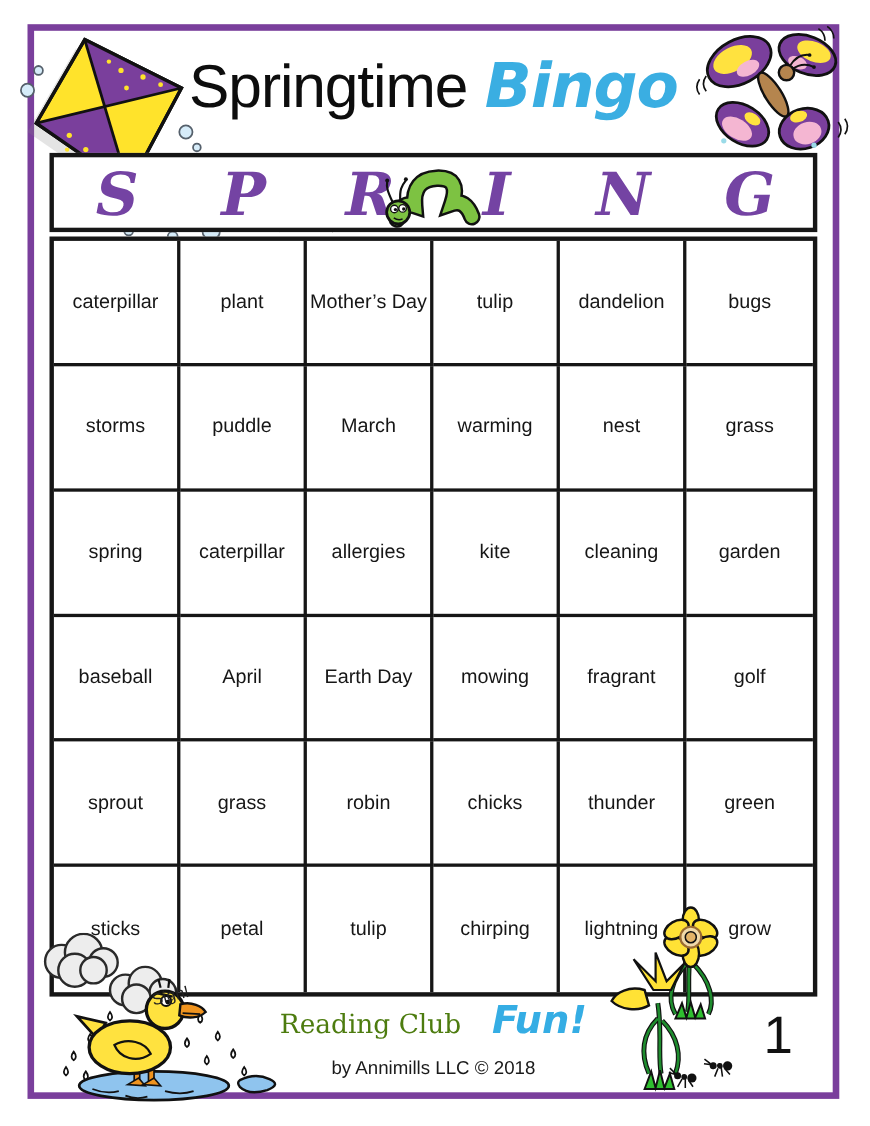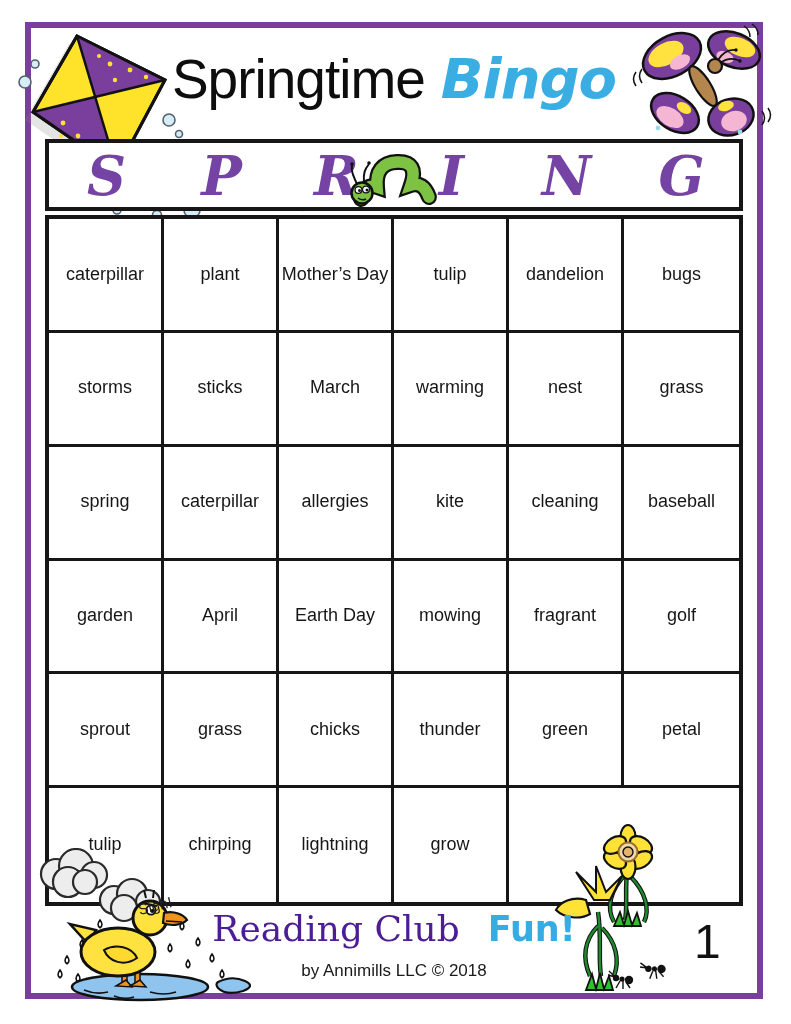--- a/index.html
+++ b/index.html
@@ -65,25 +65,25 @@
   }
   #grid .cell:nth-child(6n) { border-right: none; }
   #grid .cell:nth-child(n+31) { border-bottom: none; }
   
   #brand {
     position: absolute; left: 45px; top: 908px; width: 698px;
     text-align: center; white-space: nowrap;
   }
   #brand .b-serif {
     font-family: "DejaVu Serif", serif;
-    font-size: 36px; color: #4c1d95;
+    font-size: 24px; color: #4d7c0f;
   }
   #brand .b-blue {
     font-family: "DejaVu Sans", sans-serif;
-    font-size: 35px; font-weight: bold; 
+    font-size: 35px; font-weight: bold; font-style: italic;
     color: #35ade4; margin-left: 28px;
   }
   #byline {
     position: absolute; left: 45px; top: 961px; width: 698px;
     text-align: center; font-size: 17px; color: #1a1a1a;
   }
   #page-number {
     position: absolute; left: 694px; top: 914px;
     font-size: 48px; color: #111; font-family: "Liberation Sans", sans-serif;
   }
@@ -215,42 +215,44 @@
   </svg>
 
   <div id="grid">
     <div class="cell">caterpillar</div>
     <div class="cell">plant</div>
     <div class="cell">Mother’s Day</div>
     <div class="cell">tulip</div>
     <div class="cell">dandelion</div>
     <div class="cell">bugs</div>
     <div class="cell">storms</div>
-    <div class="cell">sticks</div>
+    <div class="cell">puddle</div>
     <div class="cell">March</div>
     <div class="cell">warming</div>
     <div class="cell">nest</div>
     <div class="cell">grass</div>
     <div class="cell">spring</div>
     <div class="cell">caterpillar</div>
     <div class="cell">allergies</div>
     <div class="cell">kite</div>
     <div class="cell">cleaning</div>
+    <div class="cell">garden</div>
     <div class="cell">baseball</div>
-    <div class="cell">garden</div>
     <div class="cell">April</div>
     <div class="cell">Earth Day</div>
     <div class="cell">mowing</div>
     <div class="cell">fragrant</div>
     <div class="cell">golf</div>
     <div class="cell">sprout</div>
     <div class="cell">grass</div>
+    <div class="cell">robin</div>
     <div class="cell">chicks</div>
     <div class="cell">thunder</div>
     <div class="cell">green</div>
+    <div class="cell">sticks</div>
     <div class="cell">petal</div>
     <div class="cell">tulip</div>
     <div class="cell">chirping</div>
     <div class="cell">lightning</div>
     <div class="cell">grow</div>
   </div>
 
   <svg id="duck" class="illus" width="250" height="158" viewBox="0 0 250 158">
     <g fill="#ededed" stroke="#2a2a2a" stroke-width="2.2">
       <circle cx="34" cy="26" r="15"></circle>

